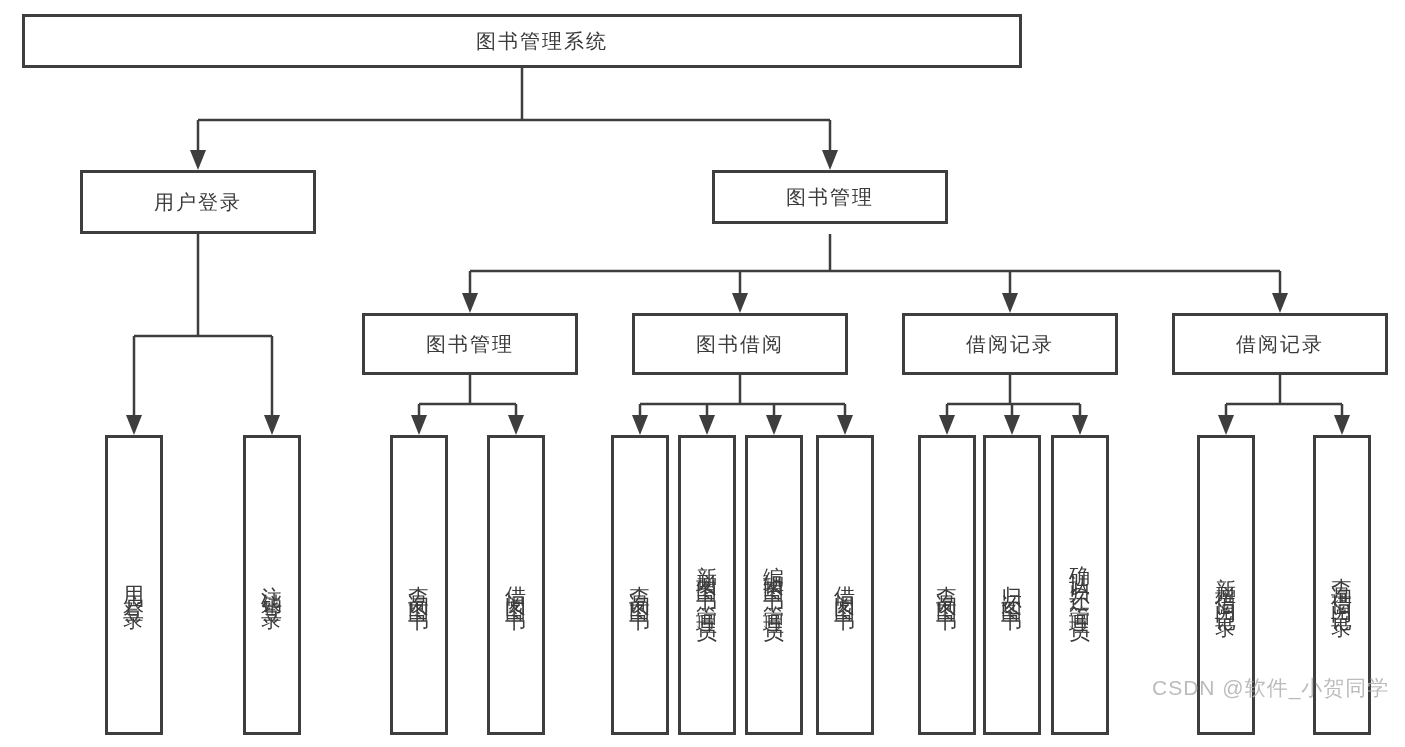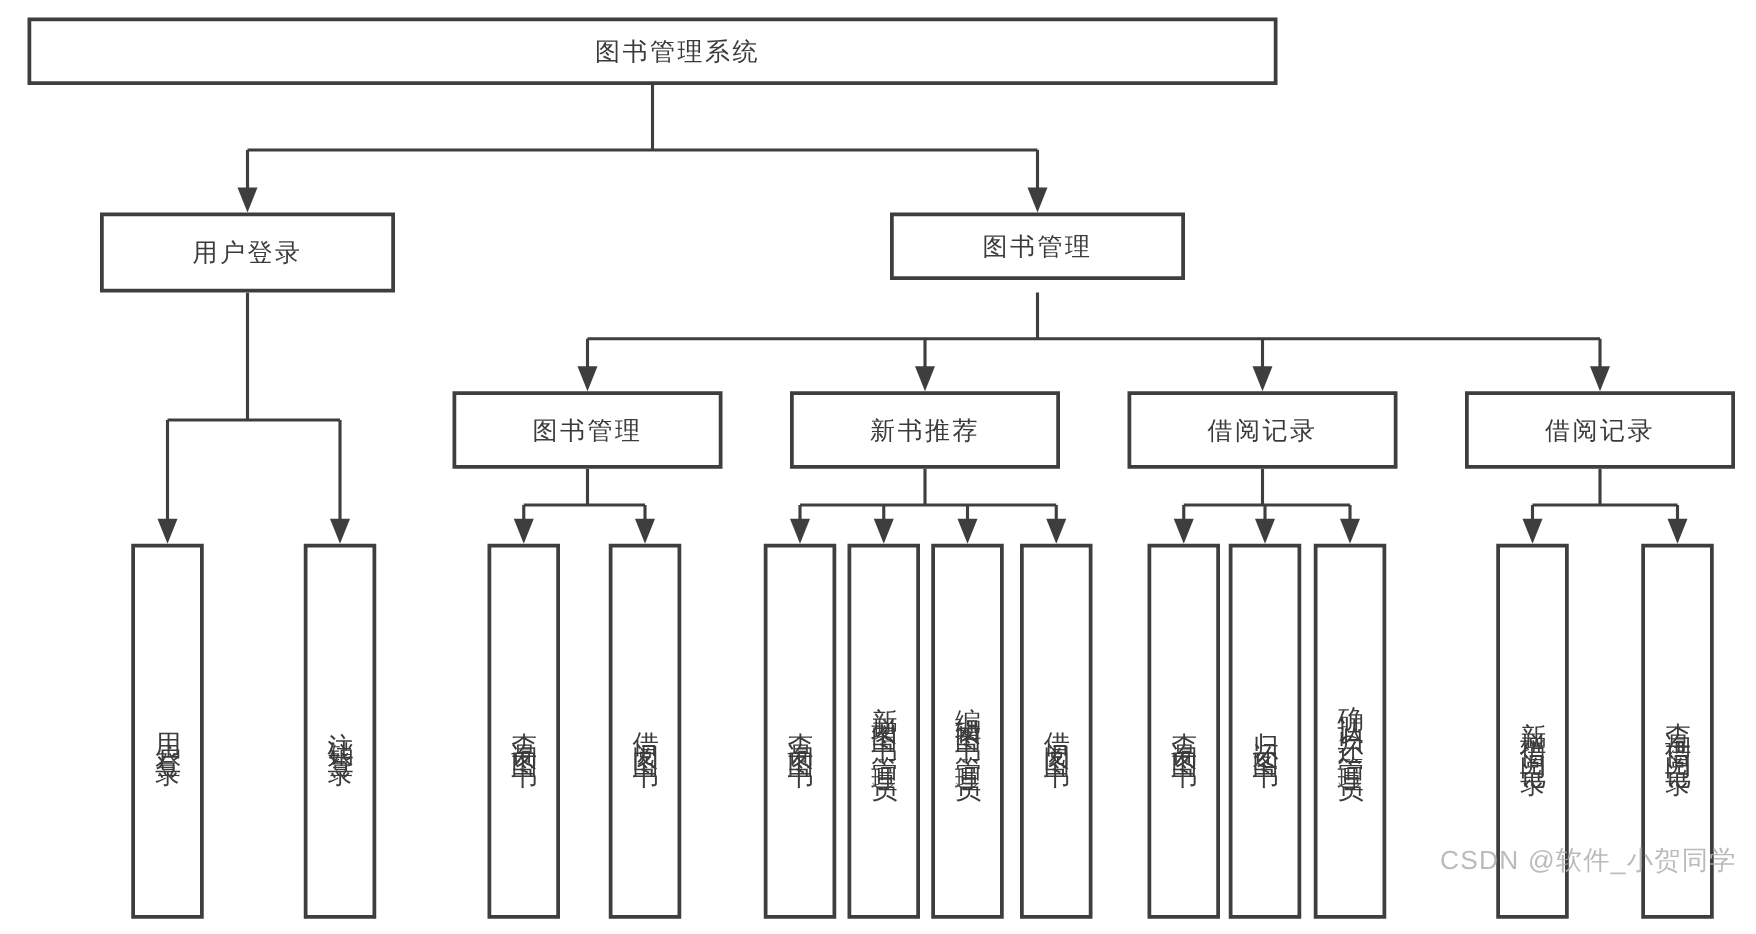--- a/index.html
+++ b/index.html
@@ -103,21 +103,21 @@
     <span class="label">用户登录</span>
   </div>
   <div class="node h-node" style="left:712px; top:170px; width:236px; height:54px;">
     <span class="label">图书管理</span>
   </div>
 
   <div class="node h-node" style="left:362px; top:313px; width:216px; height:62px;">
     <span class="label">图书管理</span>
   </div>
   <div class="node h-node" style="left:632px; top:313px; width:216px; height:62px;">
-    <span class="label">新书推荐</span>
+    <span class="label">图书借阅</span>
   </div>
   <div class="node h-node" style="left:902px; top:313px; width:216px; height:62px;">
     <span class="label">借阅记录</span>
   </div>
   <div class="node h-node" style="left:1172px; top:313px; width:216px; height:62px;">
     <span class="label">借阅记录</span>
   </div>
 
   <div class="node v-node" style="left:105px; top:435px; width:58px; height:300px;">
     <span class="label">用户登录</span>

